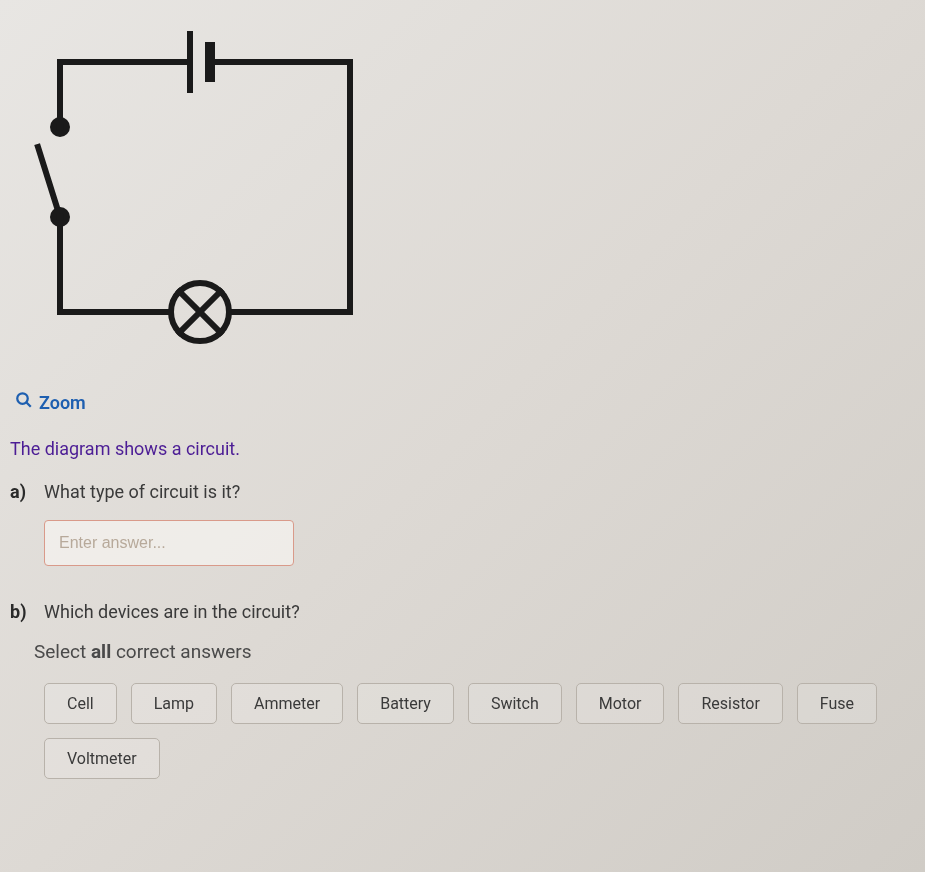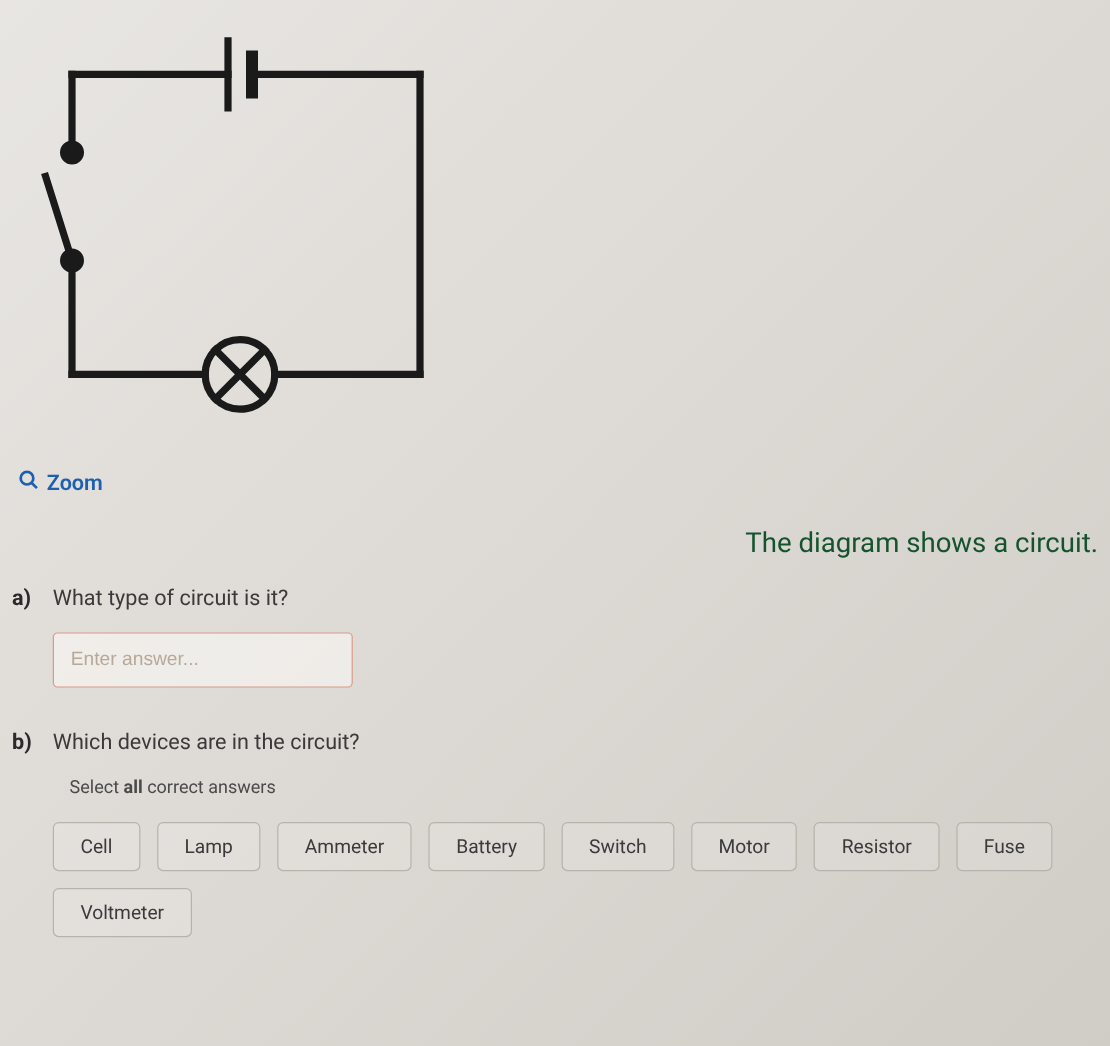--- a/index.html
+++ b/index.html
@@ -30,24 +30,23 @@
       font-weight: 600;
       font-size: 18px;
       cursor: pointer;
       margin: 15px 0 25px 5px;
     }
     .zoom-link svg {
       width: 18px;
       height: 18px;
     }
     .intro-text {
-      font-size: 23px;
-      color: #14532d;
+      font-size: 18px;
+      color: #4c1d95;
       margin: 0 0 22px 0;
-      text-align: right;
     }
     .question-row {
       display: flex;
       align-items: baseline;
       margin-bottom: 18px;
     }
     .question-label {
       font-weight: 700;
       font-size: 18px;
       color: #2a2a2a;
@@ -69,22 +68,22 @@
       font-size: 16px;
       color: #555;
       outline: none;
       margin-bottom: 35px;
     }
     .answer-input::placeholder {
       color: #b7a99a;
       font-style: normal;
     }
     .sub-instruction {
-      margin-left: 48px;
-      font-size: 15px;
+      margin-left: 24px;
+      font-size: 19px;
       color: #4a4a4a;
       margin-bottom: 20px;
     }
     .sub-instruction .bold {
       font-weight: 700;
     }
     .options-wrap {
       margin-left: 34px;
       display: flex;
       flex-wrap: wrap;

